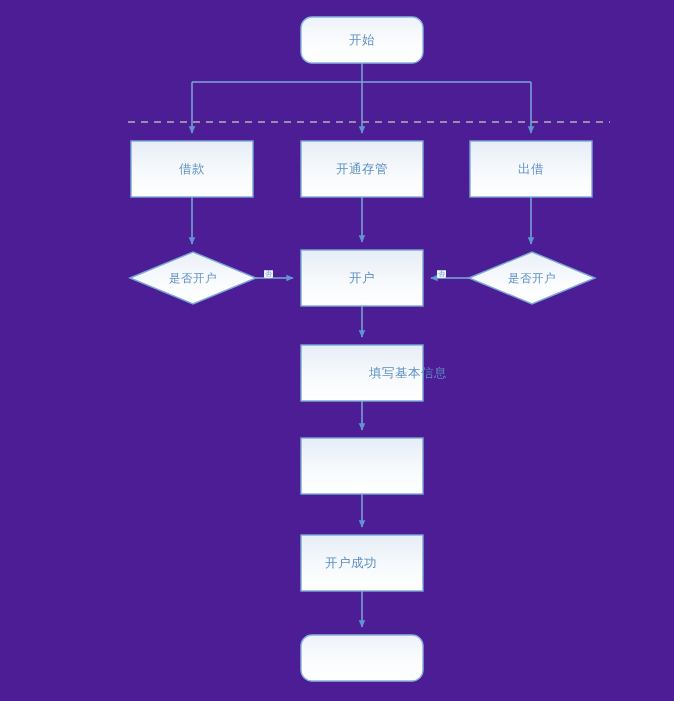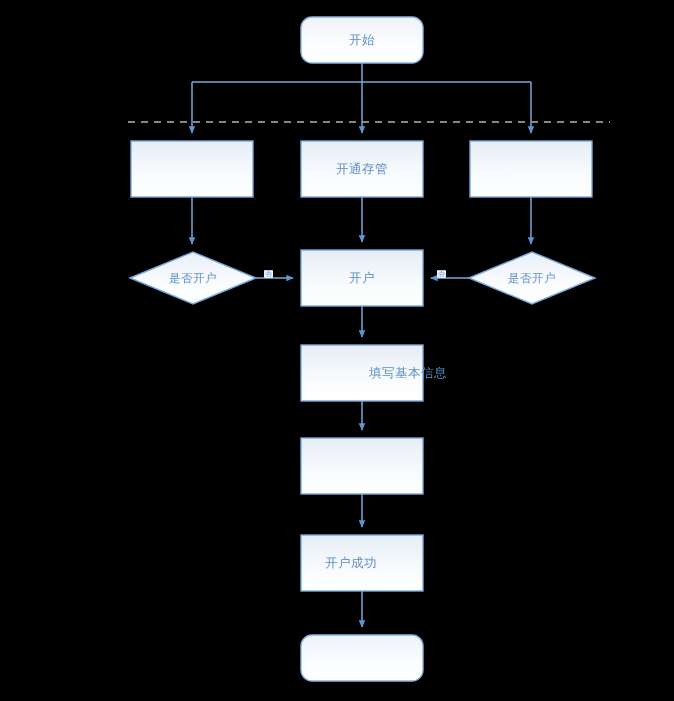--- a/index.html
+++ b/index.html
@@ -7,21 +7,21 @@
     padding: 0;
     background: #ffffff;
   }
   body {
     font-family: "DejaVu Sans", "Liberation Sans", sans-serif;
   }
   #flowchart-canvas {
     position: relative;
     width: 674px;
     height: 701px;
-    background: #000000;
+    background: #4c1d95;
     overflow: hidden;
   }
   #flow-svg {
     position: absolute;
     left: 0;
     top: 0;
     width: 674px;
     height: 701px;
   }
   .node-label {
@@ -120,23 +120,25 @@
 
     <rect x="301" y="438" width="122" height="56" fill="url(#boxFill)" stroke="#7ba7d7" stroke-width="1.4"></rect>
 
     <rect x="301" y="535" width="122" height="56" fill="url(#boxFill)" stroke="#7ba7d7" stroke-width="1.4"></rect>
 
     <rect x="301" y="635" width="122" height="46" rx="11" ry="11" fill="url(#roundFill)" stroke="#8bb3de" stroke-width="1.4"></rect>
   </svg>
 
   <div class="node-label" style="left:301px; top:17px; width:122px; height:46px;">开始</div>
 
+  <div class="node-label" style="left:131px; top:141px; width:122px; height:56px;">借款</div>
 
   <div class="node-label" style="left:301px; top:141px; width:122px; height:56px;">开通存管</div>
 
+  <div class="node-label" style="left:470px; top:141px; width:122px; height:56px;">出借</div>
 
   <div class="node-label" style="left:130px; top:252px; width:126px; height:52px; font-size:11.5px;">是否开户</div>
 
   <div class="node-label" style="left:301px; top:250px; width:122px; height:56px;font-family:Liberation Serif, serif;">开户</div>
 
   <div class="node-label" style="left:469px; top:252px; width:126px; height:52px; font-size:11.5px;">是否开户</div>
 
   <div class="node-label" style="left:301px; top:345px; width:122px; height:56px;padding-left:46px;">填写基本信息</div>
 
 

